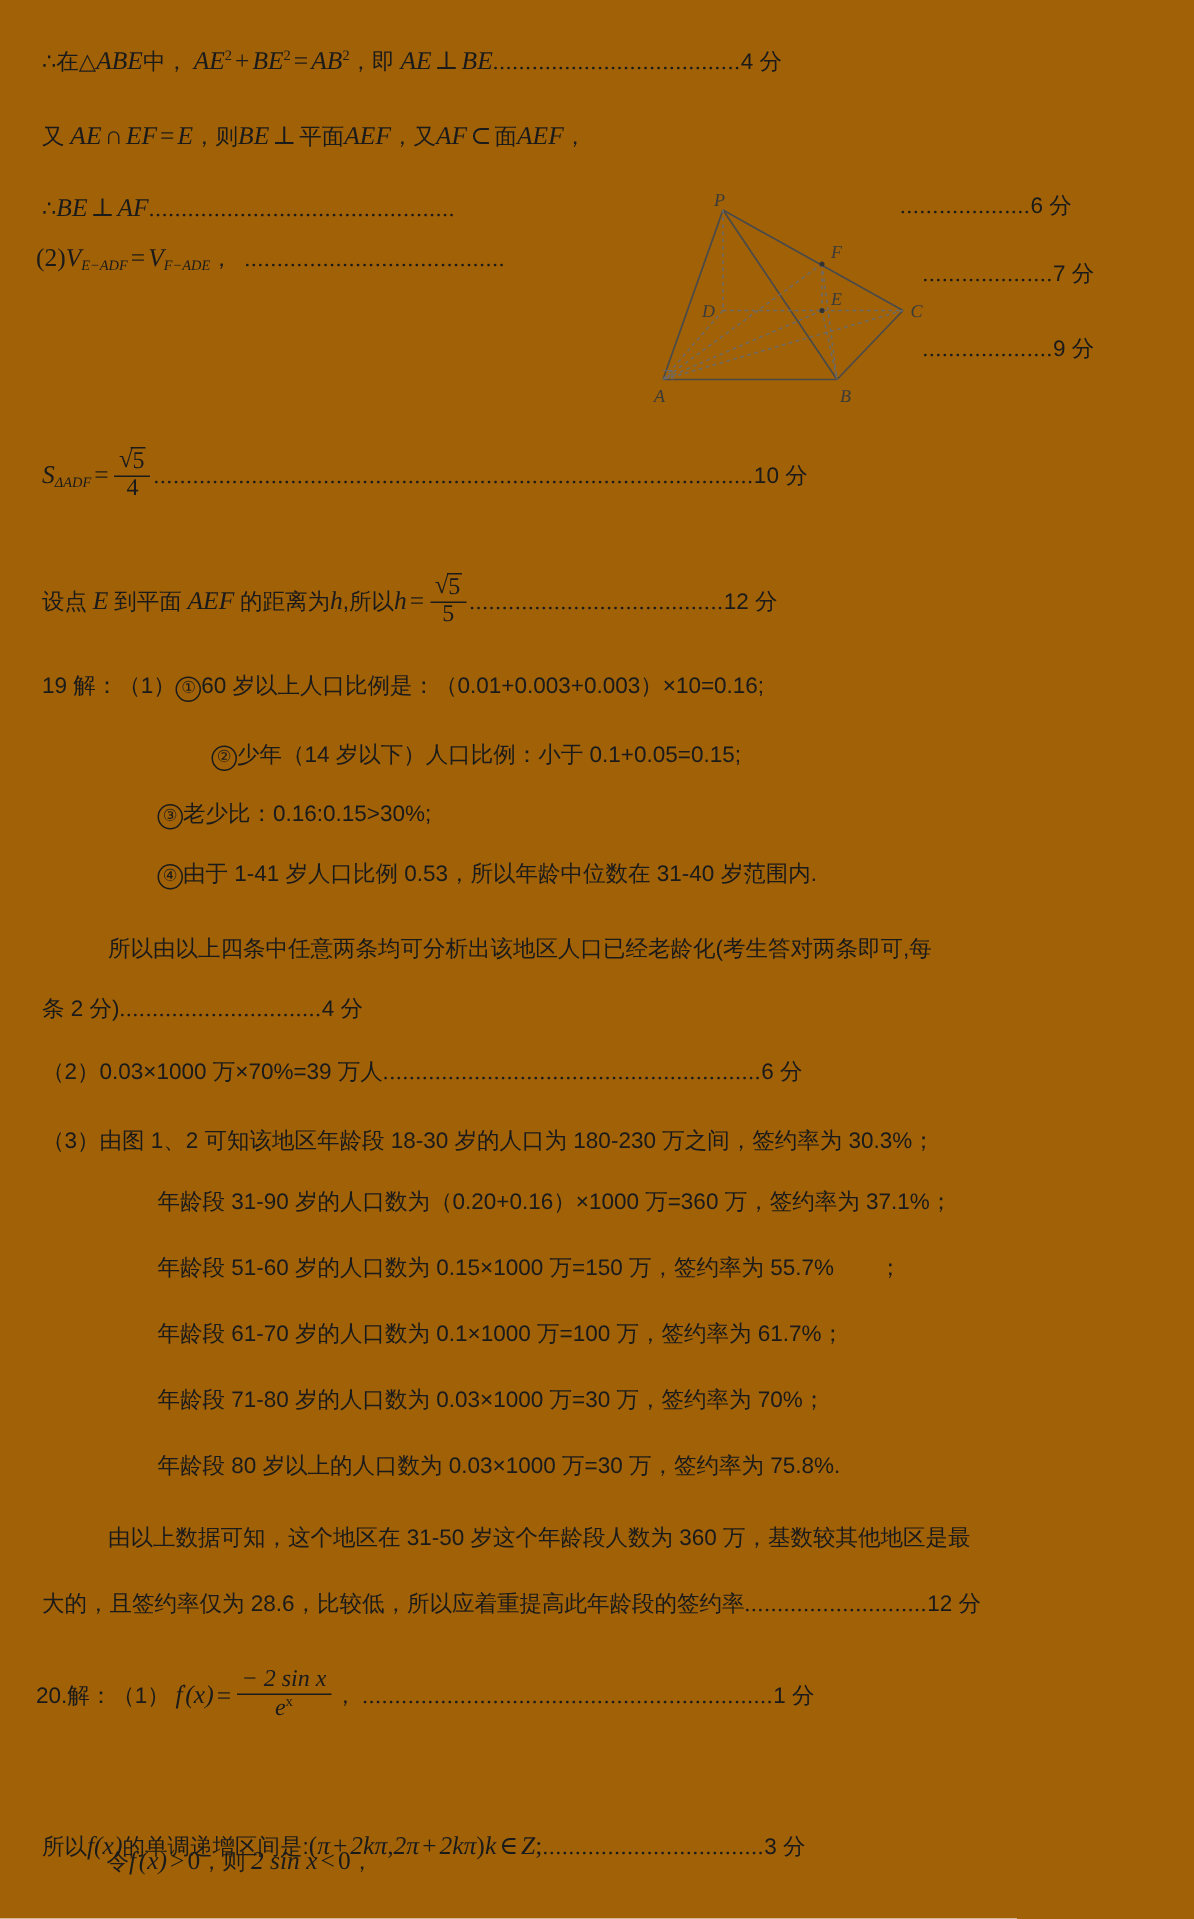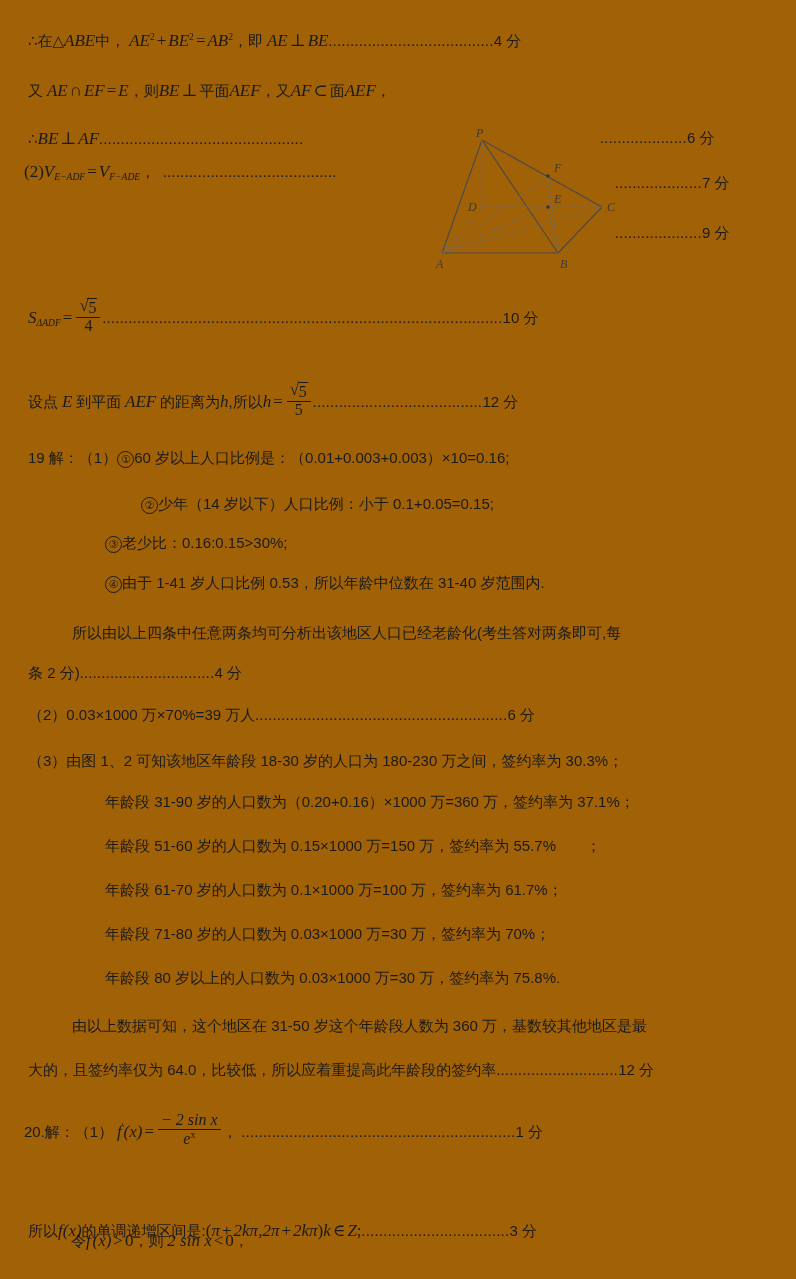--- a/index.html
+++ b/index.html
@@ -238,21 +238,21 @@
     <span class="cn">年龄段 71-80 岁的人口数为 0.03×1000 万=30 万，签约率为 70%；</span>
   </div>
   <div class="line" style="left:105px; top:970px;">
     <span class="cn">年龄段 80 岁以上的人口数为 0.03×1000 万=30 万，签约率为 75.8%.</span>
   </div>
 
   <div class="line" style="left:72px; top:1018px;">
     <span class="cn">由以上数据可知，这个地区在 31-50 岁这个年龄段人数为 360 万，基数较其他地区是最</span>
   </div>
   <div class="line" style="left:28px; top:1062px;">
-    <span class="cn">大的，且签约率仅为 64.0，比较低，所以应着重提高此年龄段的签约率</span><span class="dots">............................</span><span class="score">12 分</span>
+    <span class="cn">大的，且签约率仅为 28.6，比较低，所以应着重提高此年龄段的签约率</span><span class="dots">............................</span><span class="score">12 分</span>
   </div>
 
   <div class="line" style="left:24px; top:1112px;">
     <span class="cn">20.解：（1）</span>&nbsp;<span class="mi">f</span><sup class="ex">'</sup><span class="mi">(x)</span><span class="op">=</span><span class="frac"><span class="num" style="font-style:italic;">− 2 sin x</span><span class="den" style="font-style:italic;"><span>e</span><sup class="ex">x</sup></span></span><span class="cn">，</span>&nbsp;<span class="dots">...............................................................</span><span class="score">1 分</span>
   </div>
 
   <div class="line" style="left:28px; top:1232px;margin-left:43px;">
     <span class="cn">令</span><span class="mi">f</span><sup class="ex">'</sup><span class="mi">(x)</span><span class="op">&gt;</span><span class="mn">0</span><span class="cn">，</span><span class="cn">则</span>&nbsp;<span class="mn" style="font-style:italic;">2 sin x</span><span class="op">&lt;</span><span class="mn">0</span><span class="cn">，</span>
   </div>
 

